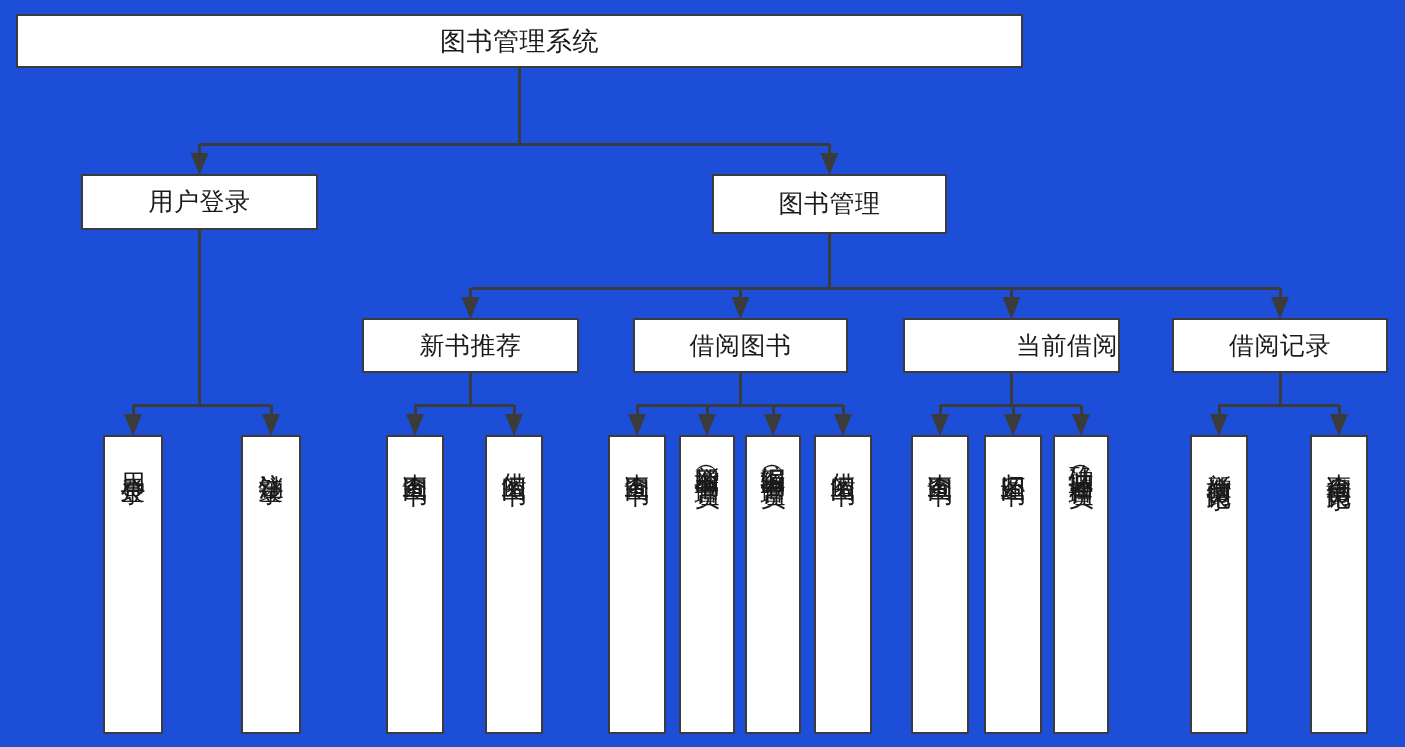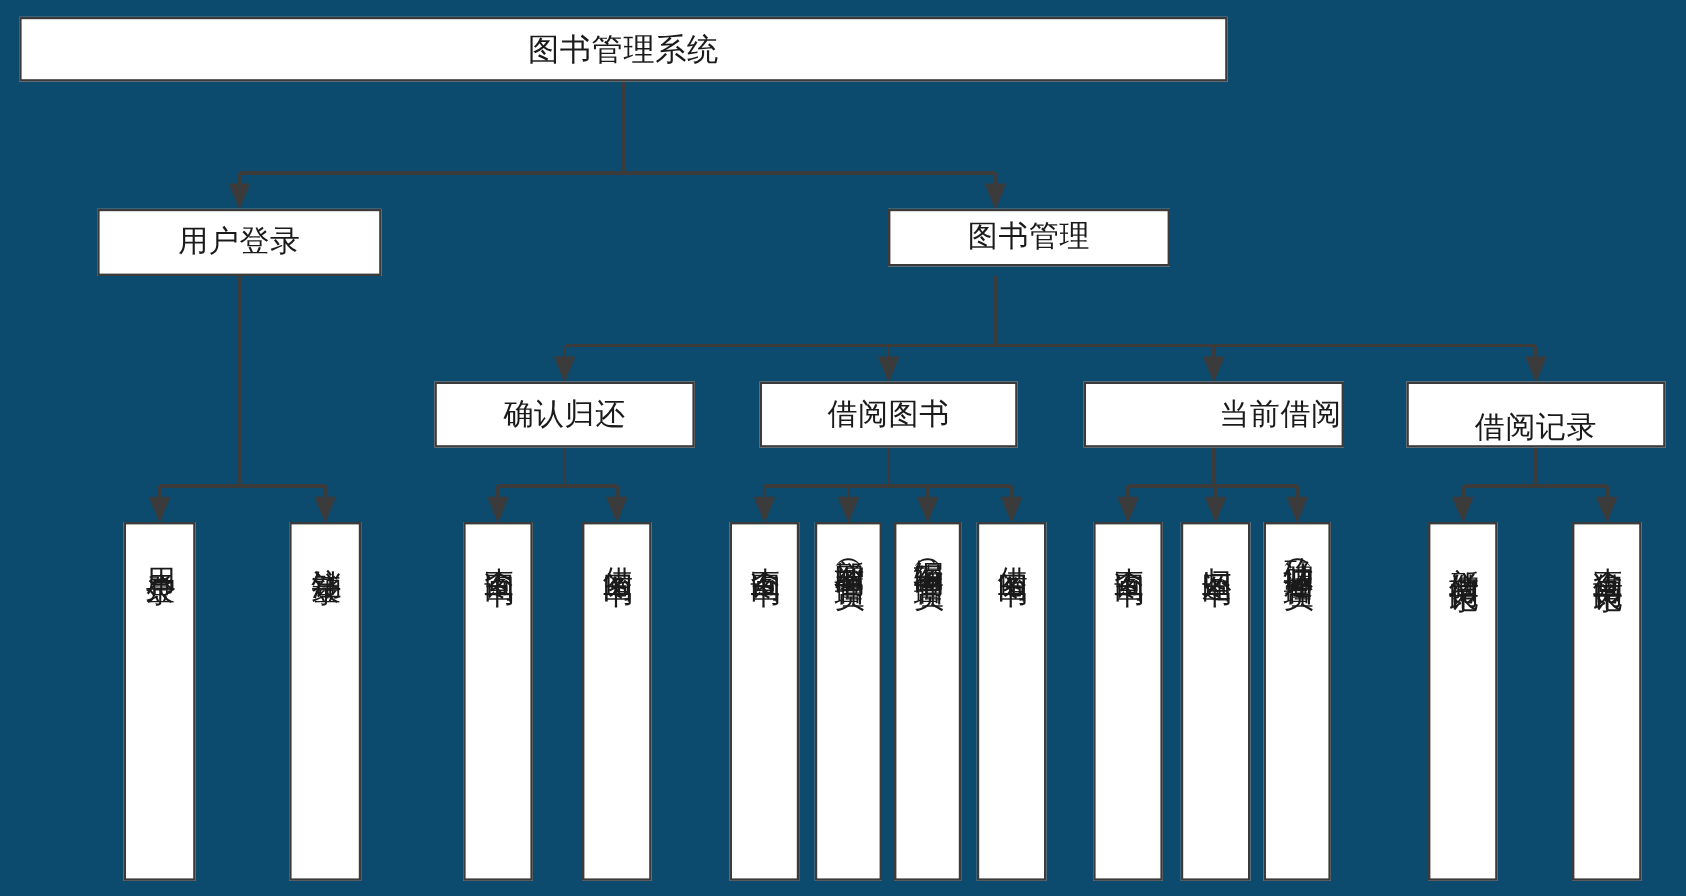--- a/index.html
+++ b/index.html
@@ -8,21 +8,21 @@
     padding: 0;
     background: #ffffff;
   }
   body {
     font-family: "Liberation Sans", "DejaVu Sans", sans-serif;
   }
   #diagram-root {
     position: relative;
     width: 1405px;
     height: 747px;
-    background: #0c4a6e;
+    background: #1d4ed8;
     overflow: hidden;
   }
   #edge-layer {
     position: absolute;
     left: 0;
     top: 0;
     width: 1405px;
     height: 747px;
     pointer-events: none;
   }
@@ -137,37 +137,37 @@
     </svg>
 
   <div class="node root horiz" style="left:16px;top:14px;width:1007px;height:54px;">
     <span class="node-label">图书管理系统</span>
   </div>
 
   <div class="node horiz" style="left:81px;top:174px;width:237px;height:56px;">
     <span class="node-label">用户登录</span>
   </div>
 
-  <div class="node horiz" style="left:712px;top:174px;width:235px;height:48px;margin-left:28px;">
+  <div class="node horiz" style="left:712px;top:174px;width:235px;height:60px;">
     <span class="node-label">图书管理</span>
   </div>
 
   <div class="node horiz" style="left:362px;top:318px;width:217px;height:55px;">
-    <span class="node-label">确认归还</span>
+    <span class="node-label">新书推荐</span>
   </div>
 
   <div class="node horiz" style="left:633px;top:318px;width:215px;height:55px;">
     <span class="node-label">借阅图书</span>
   </div>
 
   <div class="node horiz" style="left:903px;top:318px;width:217px;height:55px;justify-content:flex-end;">
     <span class="node-label">当前借阅</span>
   </div>
 
-  <div class="node horiz" style="left:1172px;top:318px;width:216px;height:55px;align-items:flex-end;">
+  <div class="node horiz" style="left:1172px;top:318px;width:216px;height:55px;">
     <span class="node-label">借阅记录</span>
   </div>
 
   <div class="node vert" style="left:103px;top:435px;width:60px;height:299px;">
     <span class="node-label">用户登录</span>
   </div>
 
   <div class="node vert" style="left:241px;top:435px;width:60px;height:299px;">
     <span class="node-label">注销登录</span>
   </div>

